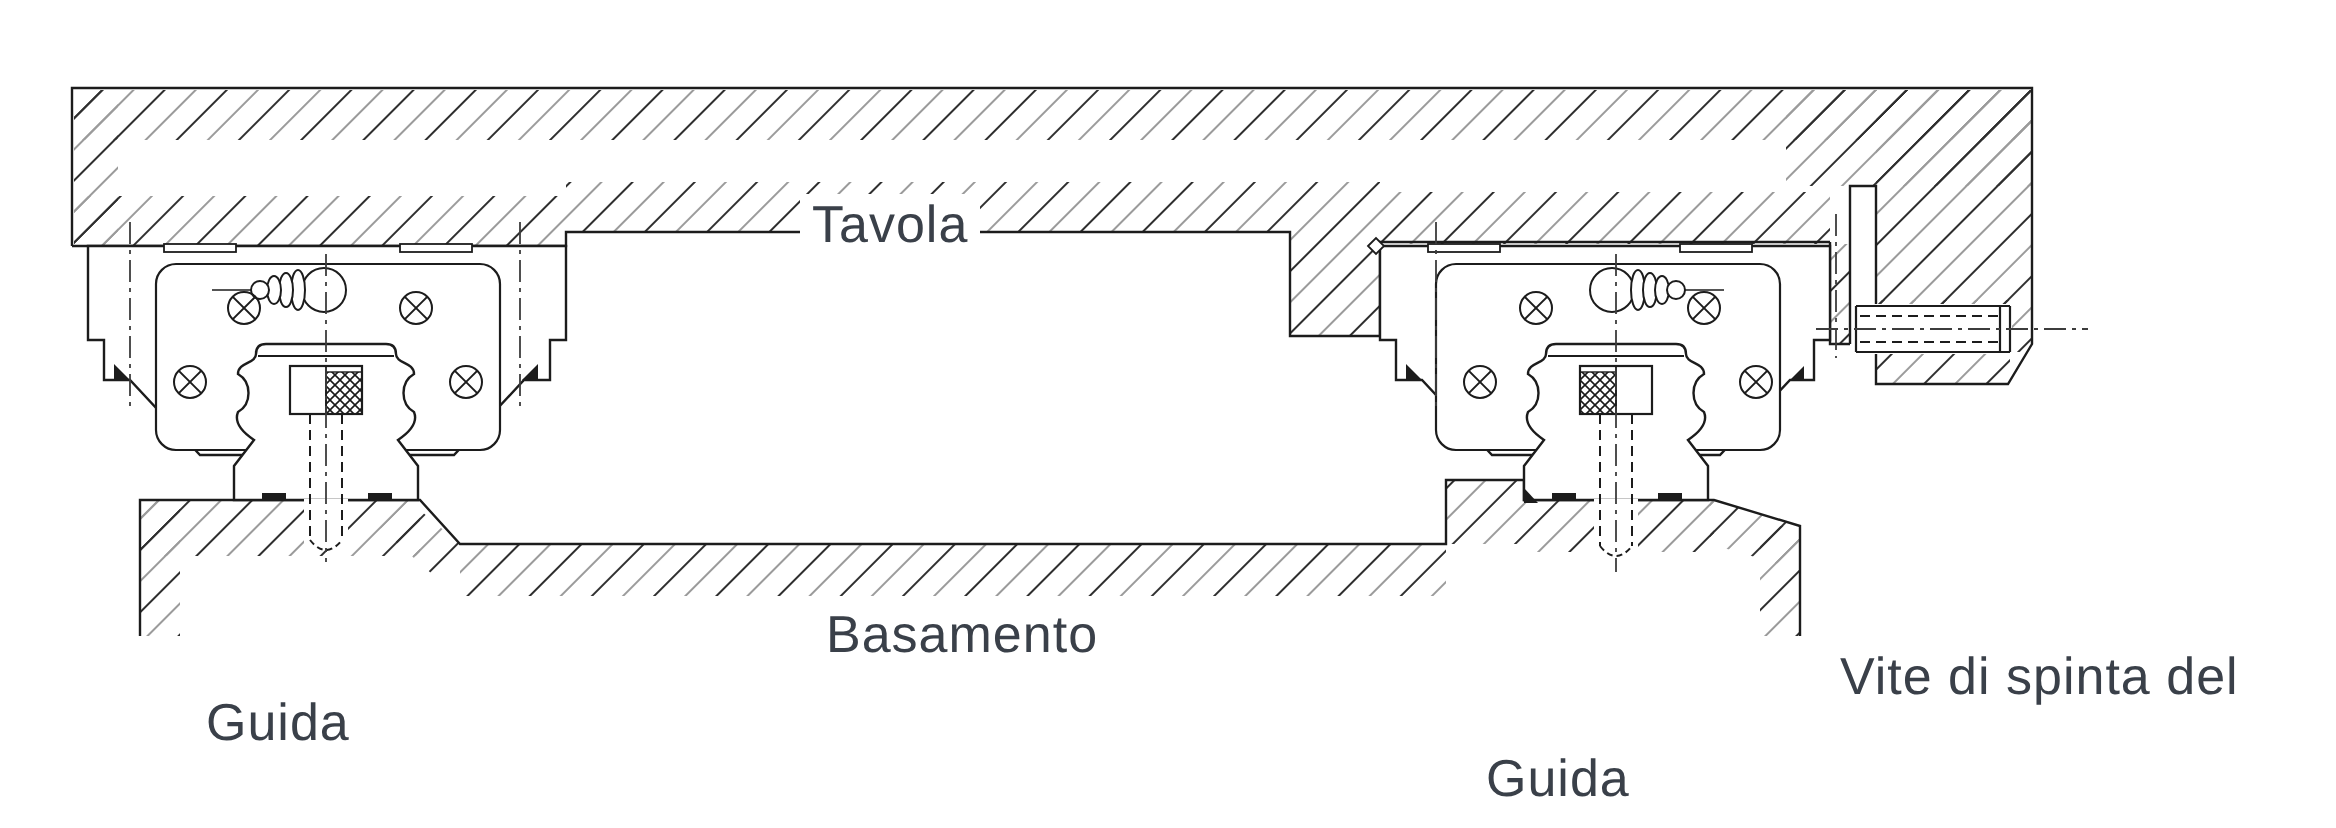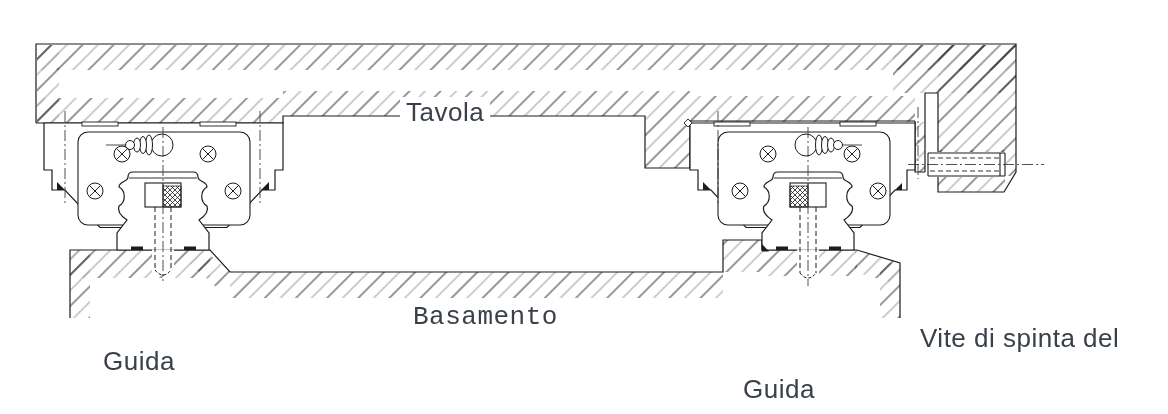--- a/index.html
+++ b/index.html
@@ -194,21 +194,21 @@
     <line x1="65" y1="111" x2="65" y2="206"></line>
     <line x1="260" y1="111" x2="260" y2="206"></line>
     <line x1="718" y1="111" x2="718" y2="206"></line>
     <line x1="918" y1="107" x2="918" y2="179"></line>
     <line x1="908" y1="164.5" x2="1044" y2="164.5"></line>
   </g>
 </svg>
 
 <div class="lbl" style="left:400px;top:97px;padding:0 6px;">Tavola</div>
 
-<div class="lbl" style="left:413px;top:302px;background:transparent;font-family:Liberation Mono, monospace;">Basamento</div>
+<div class="lbl" style="left:413px;top:302px;background:transparent;">Basamento</div>
 
 <div class="lbl lh28" style="left:103px;top:291px;background:transparent;">
   <div>Guida</div>
   
 </div>
 
 <div class="lbl lh36" style="left:743px;top:297px;background:transparent;">
   <div>Guida</div>
   
 </div>

